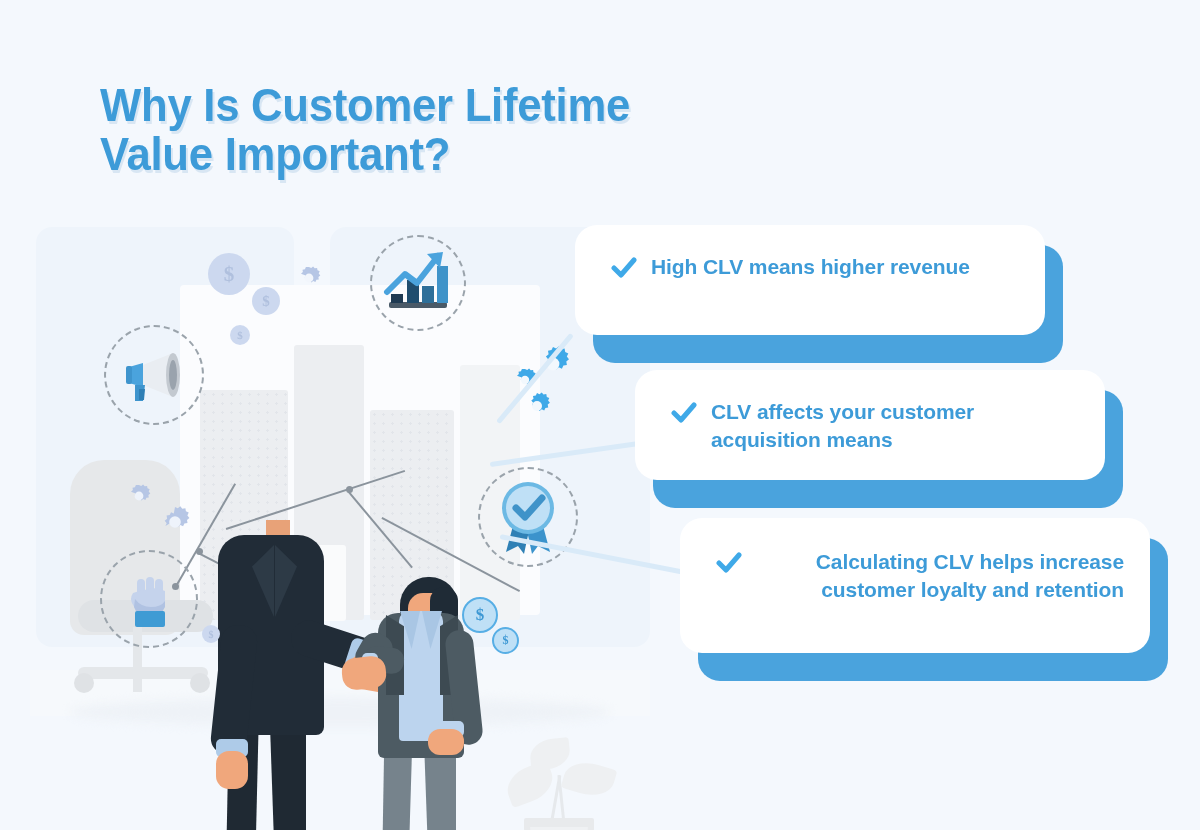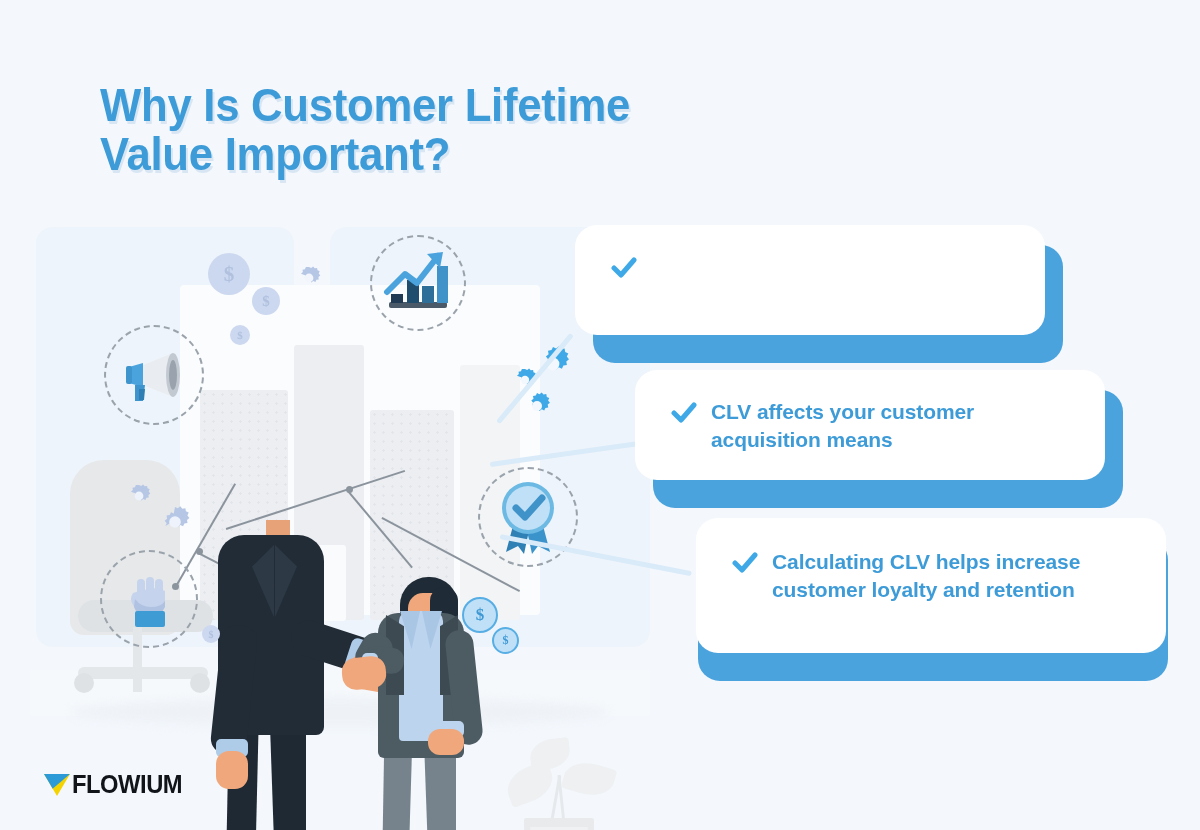--- a/index.html
+++ b/index.html
@@ -580,50 +580,42 @@
   <div class="ray" style="left:500px;top:534px;width:195px;transform:rotate(11deg);"></div>
 
   <div class="card-wrap" style="left:575px;top:225px;">
     <div class="card-shadow" style="left:18px;top:20px;width:470px;height:118px;"></div>
     <div class="card" style="left:0;top:0;width:470px;height:110px;padding:28px 30px 0 36px;">
       <span class="check">
         <svg width="26" height="22" viewBox="0 0 26 22">
             <path d="M3 11 L10 18 L23 3" stroke="#3fa9e8" stroke-width="5" fill="none" stroke-linecap="round" stroke-linejoin="round"></path>
           </svg>
       </span>
+      <span class="card-text">High CLV means higher revenue</span>
     </div>
   </div>
 
   <div class="card-wrap" style="left:635px;top:370px;">
     <div class="card-shadow" style="left:18px;top:20px;width:470px;height:118px;"></div>
     <div class="card" style="left:0;top:0;width:470px;height:110px;padding:28px 26px 0 36px;">
       <span class="check">
         <svg width="26" height="22" viewBox="0 0 26 22">
             <path d="M3 11 L10 18 L23 3" stroke="#3fa9e8" stroke-width="5" fill="none" stroke-linecap="round" stroke-linejoin="round"></path>
           </svg>
       </span>
       <span class="card-text">CLV affects your customer acquisition means</span>
     </div>
   </div>
 
   <div class="card-wrap" style="left:680px;top:518px;">
     <div class="card-shadow" style="left:18px;top:20px;width:470px;height:143px;"></div>
-    <div class="card" style="left:16px;top:0;width:470px;height:135px;padding:30px 26px 0 36px;">
+    <div class="card" style="left:0;top:0;width:470px;height:135px;padding:30px 26px 0 36px;text-align:right;">
       <span class="check">
         <svg width="26" height="22" viewBox="0 0 26 22">
             <path d="M3 11 L10 18 L23 3" stroke="#3fa9e8" stroke-width="5" fill="none" stroke-linecap="round" stroke-linejoin="round"></path>
           </svg>
       </span>
       <span class="card-text">Calculating CLV helps increase customer loyalty and retention</span>
     </div>
   </div>
 
-  <div class="logo">
-    <span class="logo-mark">
-      <svg width="26" height="22" viewBox="0 0 26 22">
-        <path d="M0 0 L26 0 L13 22 Z" fill="#f5d300"></path>
-        <path d="M0 0 L26 0 L13 22 Z" fill="#2b9ad6" clip-path="polygon(0 0, 100% 0, 0 100%)"></path>
-      </svg>
-    </span>
-    <span class="logo-text">FLOWIUM</span>
-  </div>
 
 </div>
 
 </body></html>

